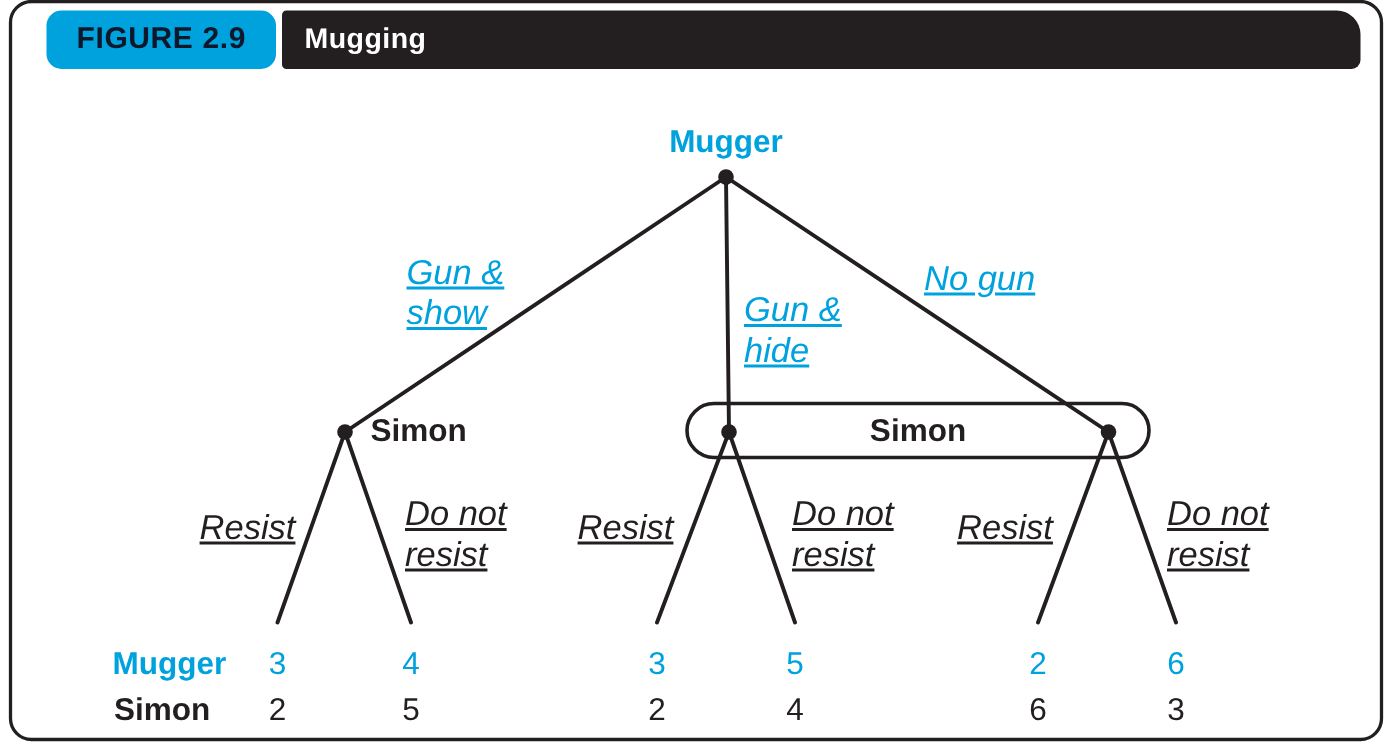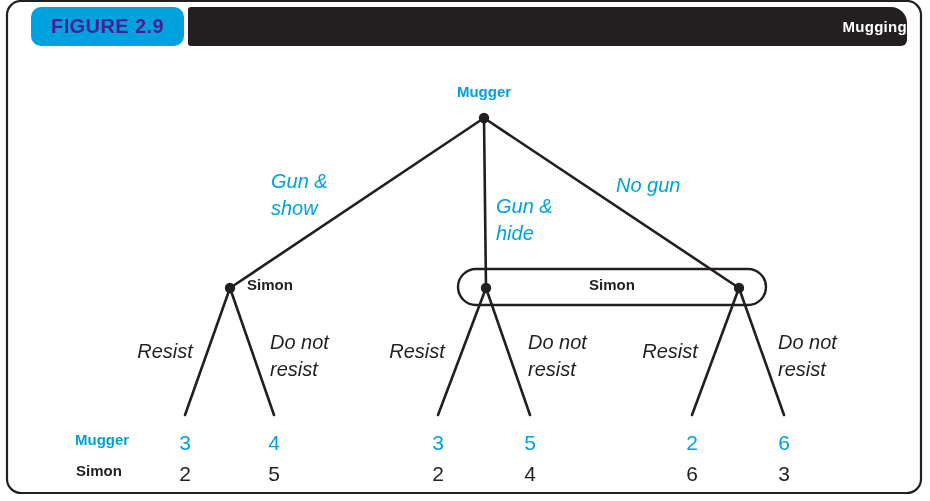--- a/index.html
+++ b/index.html
@@ -14,36 +14,36 @@
     font-family:"Liberation Sans","DejaVu Sans",sans-serif;
     color:var(--ink);
     overflow:hidden;
   }
   svg.tree{position:absolute;left:0;top:0;}
   
   .hdr-fig{
     position:absolute;left:31px;top:7px;width:153px;height:39px;
     background:var(--accent);border-radius:10px;
     display:flex;align-items:center;justify-content:center;
-    color:#4c1d95;font-weight:700;font-size:20px;letter-spacing:.4px;
+    color:#0f172a;font-weight:700;font-size:20px;letter-spacing:.4px;
   }
   .hdr-bar{
     position:absolute;left:188px;top:7px;width:719px;height:39px;
     background:var(--ink);
     border-radius:3px 16px 6px 3px;
     display:flex;align-items:center;
-    color:#fff;font-weight:700;font-size:15px;letter-spacing:.3px;
-    padding-left:26px;box-sizing:border-box;justify-content:flex-end;
+    color:#fff;font-weight:700;font-size:19px;letter-spacing:.3px;
+    padding-left:15px;box-sizing:border-box;
   }
   
   .lbl{position:absolute;white-space:nowrap;line-height:1;}
   .cx{transform:translateX(-50%);}
   .cyan{color:var(--accent);}
-  .bold{font-weight:700;font-size:15px;}
-  .it{font-style:italic;font-size:20px;line-height:27px;}
+  .bold{font-weight:700;font-size:21px;}
+  .it{font-style:italic;font-size:23px;line-height:27px;text-decoration:underline;}
   .num{font-size:21px;}
   
   .c1{left:185px;} .c2{left:274px;} .c3{left:438px;}
   .c4{left:530px;} .c5{left:692px;} .c6{left:784px;}
   .row-mugger{top:432px;}
   .row-simon{top:463px;}
 </style>
 </head>
 <body>
 

